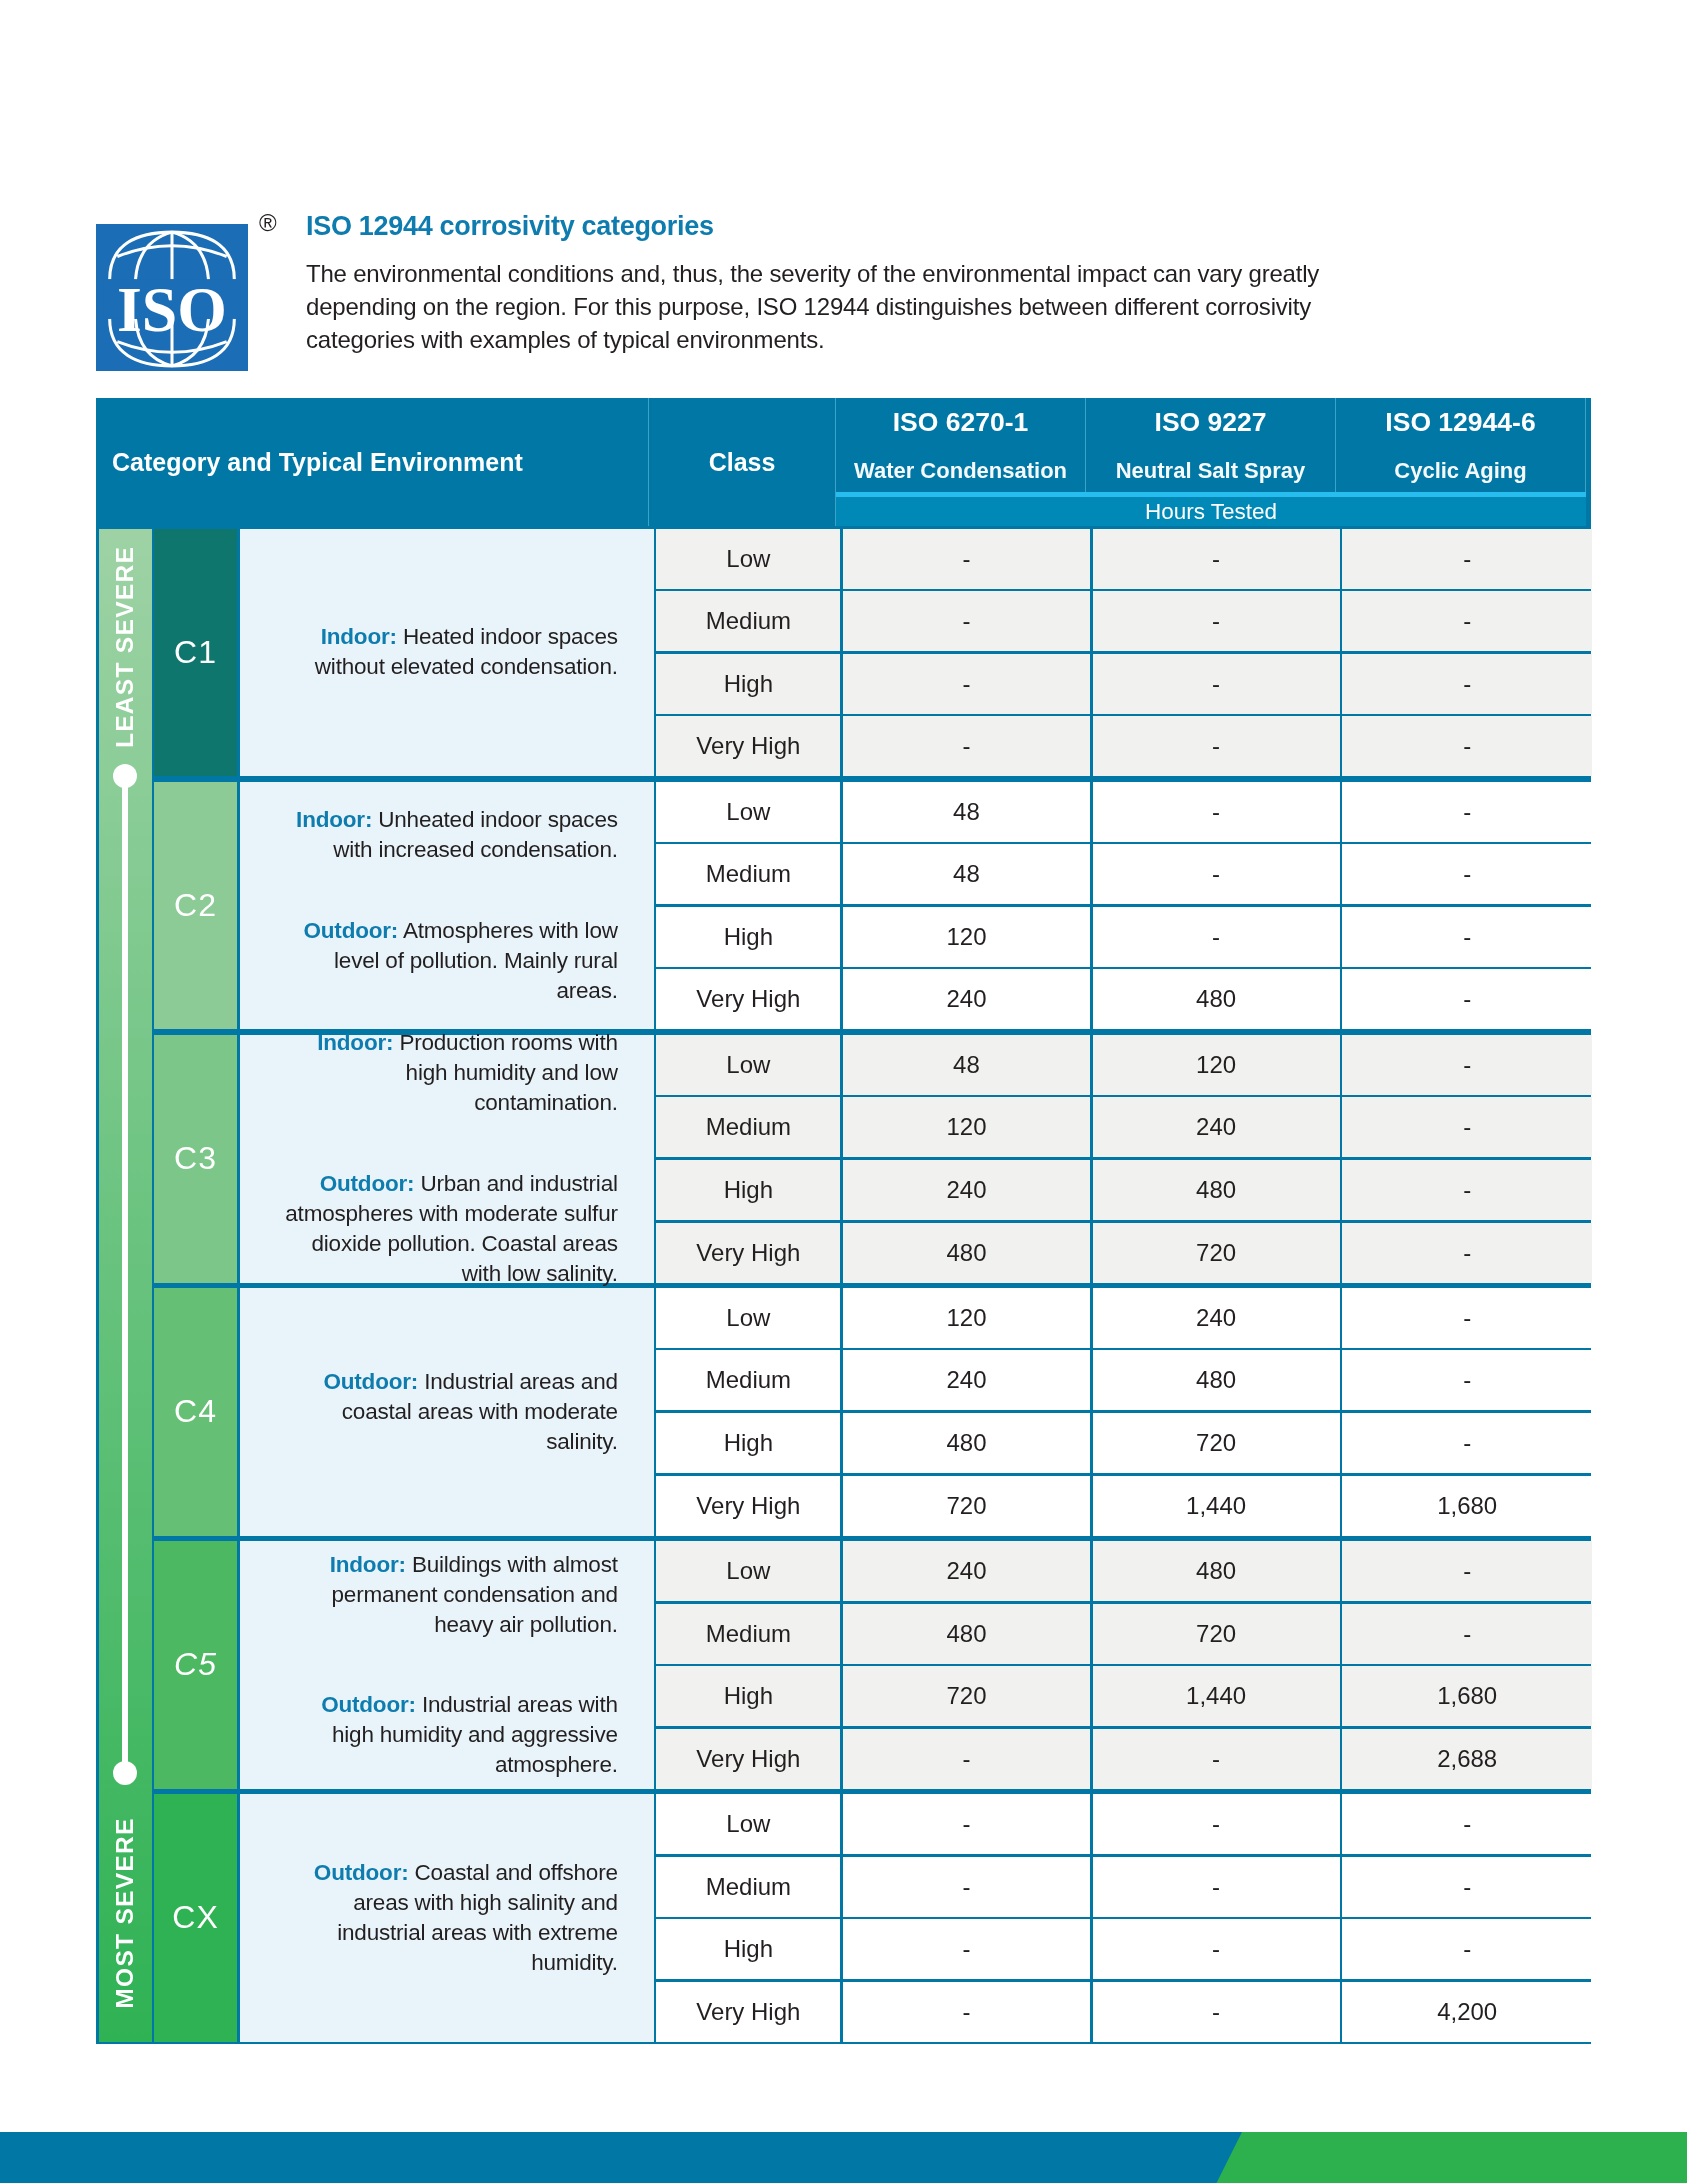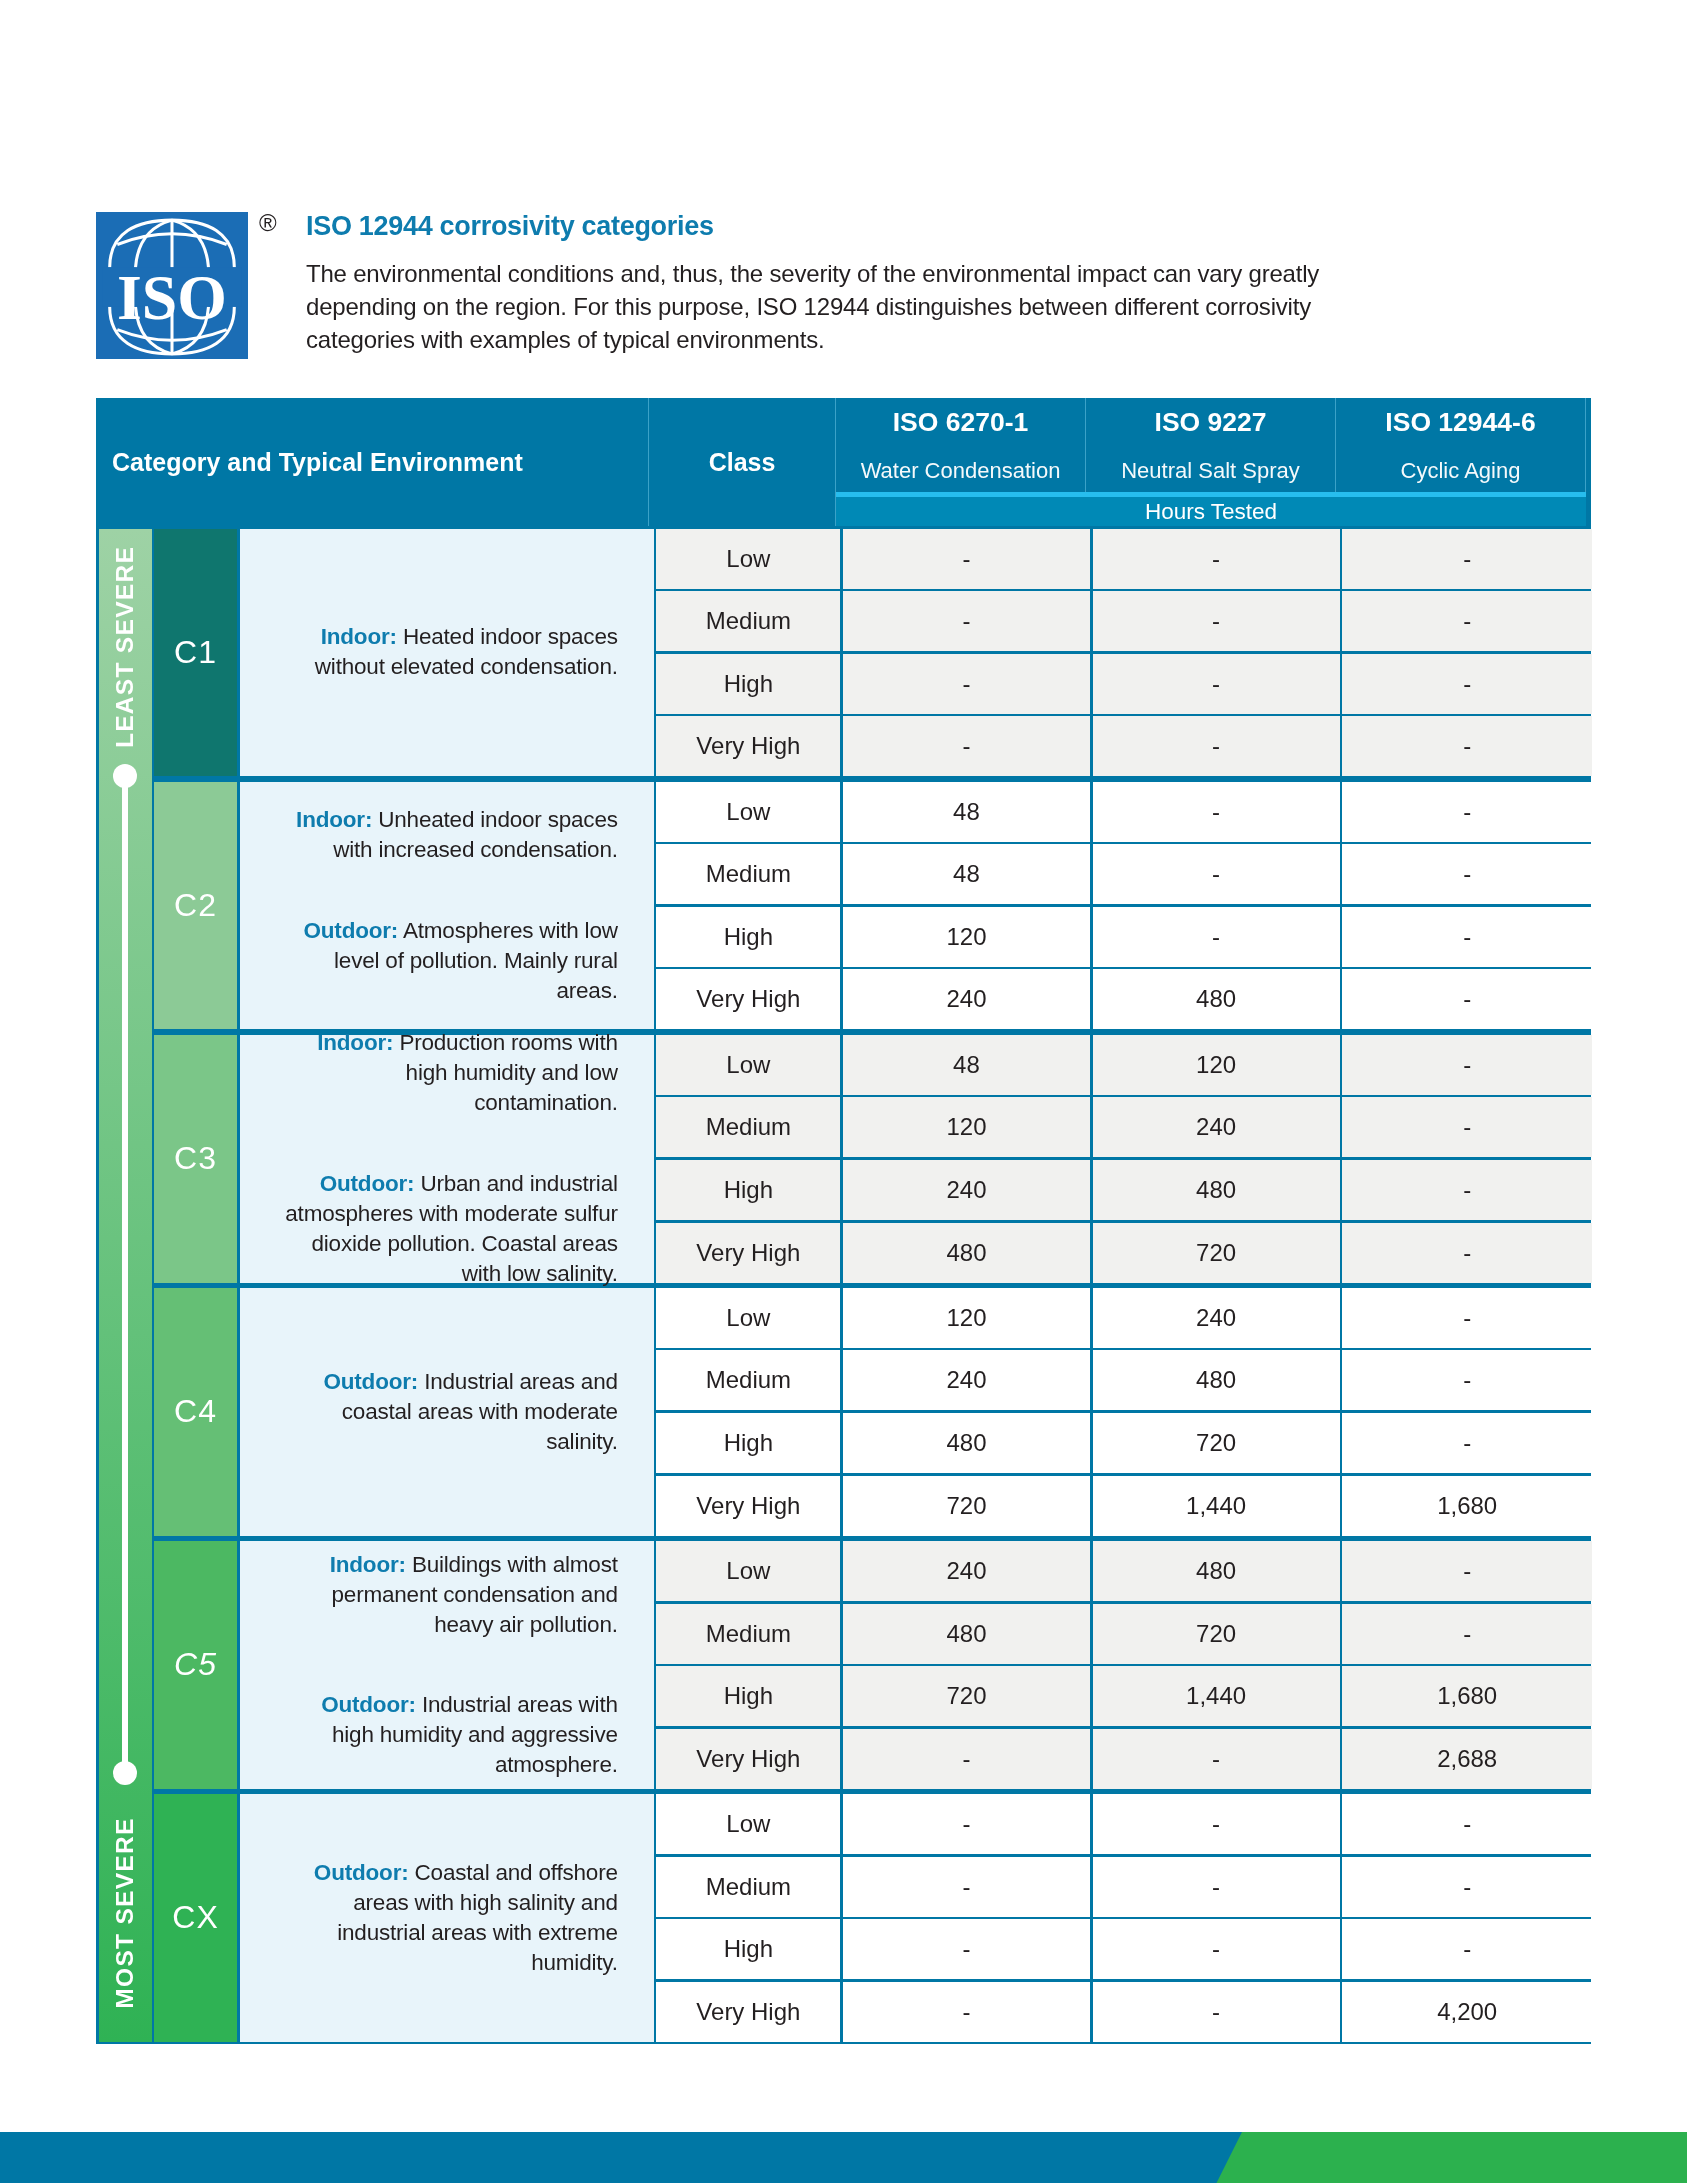--- a/index.html
+++ b/index.html
@@ -1,36 +1,36 @@
 <!DOCTYPE html>
 <html style="font-size:10.6px"><head>
 <meta charset="utf-8">
 <style>
   html,body{margin:0;padding:0;}
   body{font-family:"Liberation Sans",sans-serif;background:#ffffff;}
   .page{position:relative;width:1687px;height:2183px;background:#ffffff;overflow:hidden;}
 
   
   .intro{position:absolute;left:96px;top:210px;width:1495px;}
-  .logo{position:absolute;left:0;top:2px;width:152px;height:147px;background:#1b6db5;}
+  .logo{position:absolute;left:0;top:14px;width:152px;height:147px;background:#1b6db5;}
   .logo svg{display:block;width:100%;height:100%;}
   .reg-mark{position:absolute;left:163px;top:-1.3px;font-size:24px;color:#231f20;}
   .titles{margin-left:210px;}
   .intro-title{margin:0;padding-top:1.3px;font-size:27px;line-height:30px;font-weight:bold;color:#0e7cae;letter-spacing:-0.3px;}
   .intro-body{margin:16px 0 0 0;width:1111px;font-size:24px;line-height:33px;color:#231f20;letter-spacing:-0.2px;}
 
   
   .cat-table{position:absolute;left:96px;top:398px;width:1495px;background:#0077a5;padding:0 2.6px 2.6px 2.6px;box-sizing:border-box;}
   .thead{display:grid;margin:0 -2.6px;grid-template-columns:553px 187px 250px 250px 250px;grid-template-rows:94px 34px;background:#0077a5;color:#ffffff;}
   .th-cat{grid-row:1/3;display:flex;align-items:center;padding-left:16px;font-size:25px;font-weight:bold;border-right:1.3px solid #3ba2c8;}
   .th-class{grid-row:1/3;display:flex;align-items:center;justify-content:center;font-size:25px;font-weight:bold;border-right:1.3px solid #3ba2c8;}
   .th-iso{grid-row:1;display:flex;flex-direction:column;align-items:center;justify-content:center;gap:20px;border-right:1.3px solid #3ba2c8;}
   .th-iso:last-of-type{border-right:none;}
   .th-iso .std{font-size:26.5px;font-weight:bold;}
-  .th-iso .method{font-size:22px;font-weight:normal;opacity:.96;}
+  .th-iso .method{font-size:22px;font-weight:bold;opacity:.96;}
   .th-hours{grid-column:3/6;grid-row:2;background:#0089b6;border-top:5.3px solid #27bdee;display:flex;align-items:center;justify-content:center;font-size:22.5px;}
 
   .tbody{display:flex;padding-top:2.6px;}
   .rail{position:relative;width:53px;margin-right:2.6px;background:linear-gradient(#9ed2a5,#2fb254);flex:none;}
   .rail-line{position:absolute;left:50%;transform:translateX(-50%);top:247px;height:996px;width:6px;background:#ffffff;}
   .rail-dot{position:absolute;left:50%;width:24px;height:24px;border-radius:50%;background:#ffffff;transform:translate(-50%,-50%);}
   .rail-dot.d1{top:247px;}
   .rail-dot.d2{top:1244px;}
   .rail-label{position:absolute;left:50%;transform:translate(-50%,-50%) rotate(-90deg);white-space:nowrap;color:#ffffff;font-weight:bold;font-size:24.5px;letter-spacing:1.3px;}
   .rail-label.least{top:118px;}

